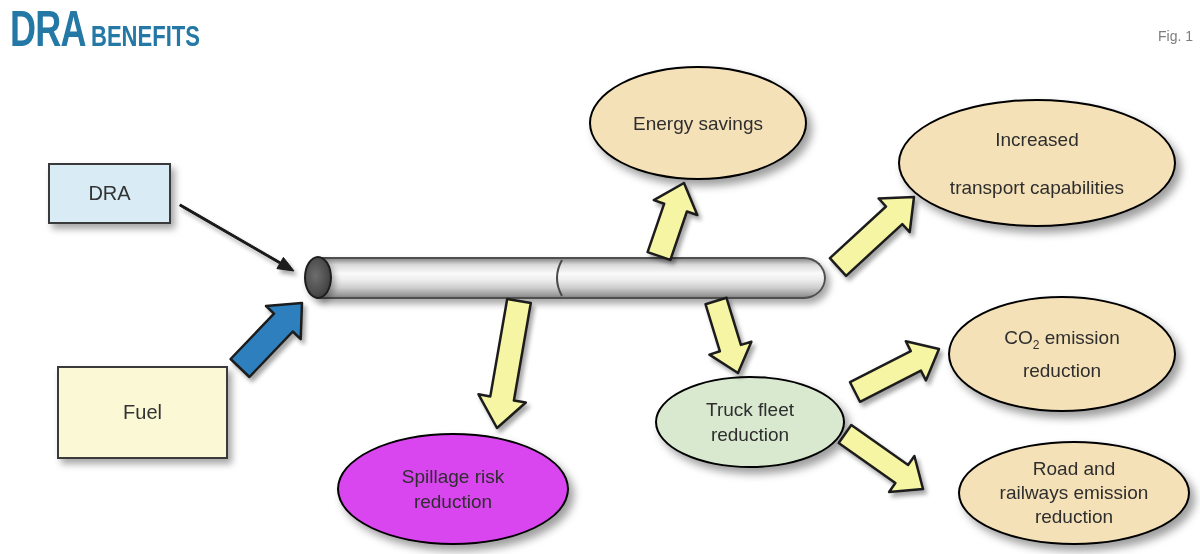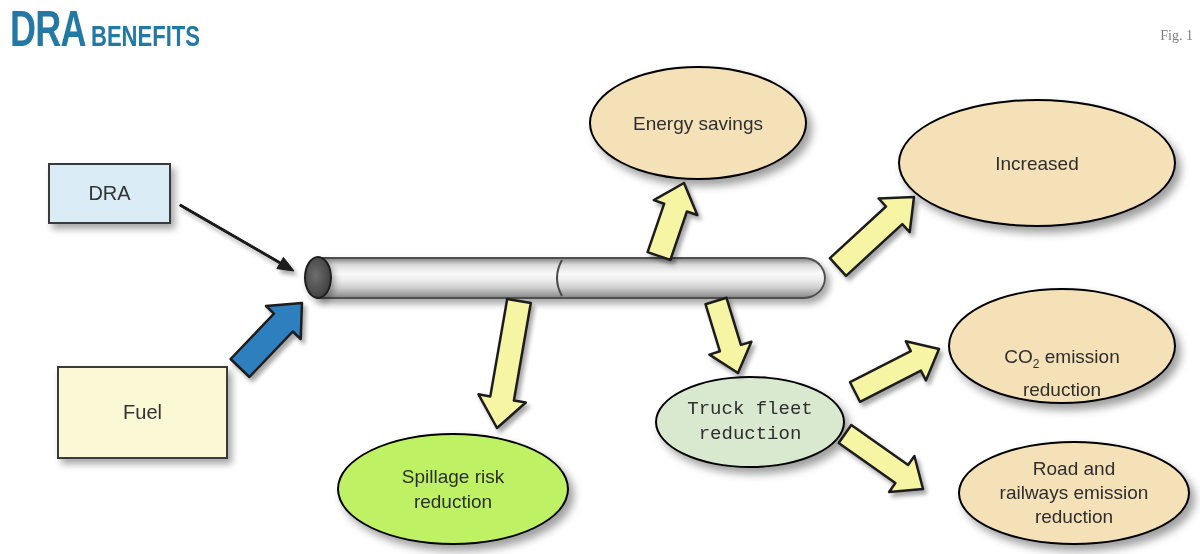--- a/index.html
+++ b/index.html
@@ -56,67 +56,68 @@
   
   .ellipse {
     position:absolute; border:2px solid #000000; border-radius:50%;
     display:flex; flex-direction:column; align-items:center; justify-content:center;
     text-align:center; font-size:19px; line-height:25px; color:#2e2e2e;
     box-shadow:5px 6px 8px rgba(0,0,0,0.38);
     z-index:3;
   }
   .el-energy    { left:589px; top:66px;  width:218px; height:114px; }
   .el-transport { left:898px; top:99px;  width:278px; height:128px;gap:23px; }
-  .el-co2       { left:948px; top:288px; width:228px; height:116px;justify-content:flex-end; }
-  .el-truck     { left:655px; top:376px; width:190px; height:92px;font-family:Liberation Mono, monospace;  }
+  .el-co2       { left:948px; top:296px; width:228px; height:116px; }
+  .el-truck     { left:655px; top:376px; width:190px; height:92px;  }
   .el-spillage  { left:337px; top:433px; width:232px; height:112px; }
   .el-road      { left:958px; top:441px; width:232px; height:104px; line-height:24px; }
   .el-road .ln, .el-spillage .ln, .el-transport .ln, .el-co2 .ln, .el-truck .ln { display:block; }
   sub { font-size:12px; }
   
   #arrow-layer { position:absolute; left:0; top:0; z-index:4; pointer-events:none; }
 </style>
 </head>
 <body>
 
 <div id="canvas">
 
   <div class="title-main" style="color: rgb(36, 120, 165);">DRA</div>
   <div class="title-sub" style="color: rgb(36, 120, 165);">BENEFITS</div>
-  <div class="fig-label" style="color: rgb(125, 125, 125); font-family: Liberation Serif, serif;">Fig. 1</div>
+  <div class="fig-label" style="color: rgb(125, 125, 125);">Fig. 1</div>
 
   <div class="node-box box-dra" style="background: rgb(217, 235, 244);">
     <span>DRA</span>
   </div>
   <div class="node-box box-fuel" style="background: rgb(250, 248, 213); text-align: center;">
     <span>Fuel</span>
   </div>
 
   <div class="pipe"></div>
   <div class="pipe-cap"></div>
 
   <div class="ellipse el-energy" style="background: rgb(245, 225, 184);">
     <span class="ln">Energy savings</span>
   </div>
 
   <div class="ellipse el-transport" style="background: rgb(245, 225, 184);">
     <span class="ln">Increased</span>
+    <span class="ln">transport capabilities</span>
   </div>
 
   <div class="ellipse el-co2" style="background: rgb(245, 225, 184);">
     <span class="ln"><span>CO</span><sub>2</sub> <span>emission</span></span>
     <span class="ln">reduction</span>
   </div>
 
   <div class="ellipse el-truck" style="background: rgb(217, 233, 208);">
     <span class="ln">Truck fleet</span>
     <span class="ln">reduction</span>
   </div>
 
-  <div class="ellipse el-spillage" style="background: #bef264; text-align: right;">
+  <div class="ellipse el-spillage" style="background: #d946ef; text-align: right;">
     <span class="ln">Spillage risk</span>
     <span class="ln">reduction</span>
   </div>
 
   <div class="ellipse el-road" style="background: rgb(245, 225, 184);">
     <span class="ln">Road and</span>
     <span class="ln">railways emission</span>
     <span class="ln">reduction</span>
   </div>
 

